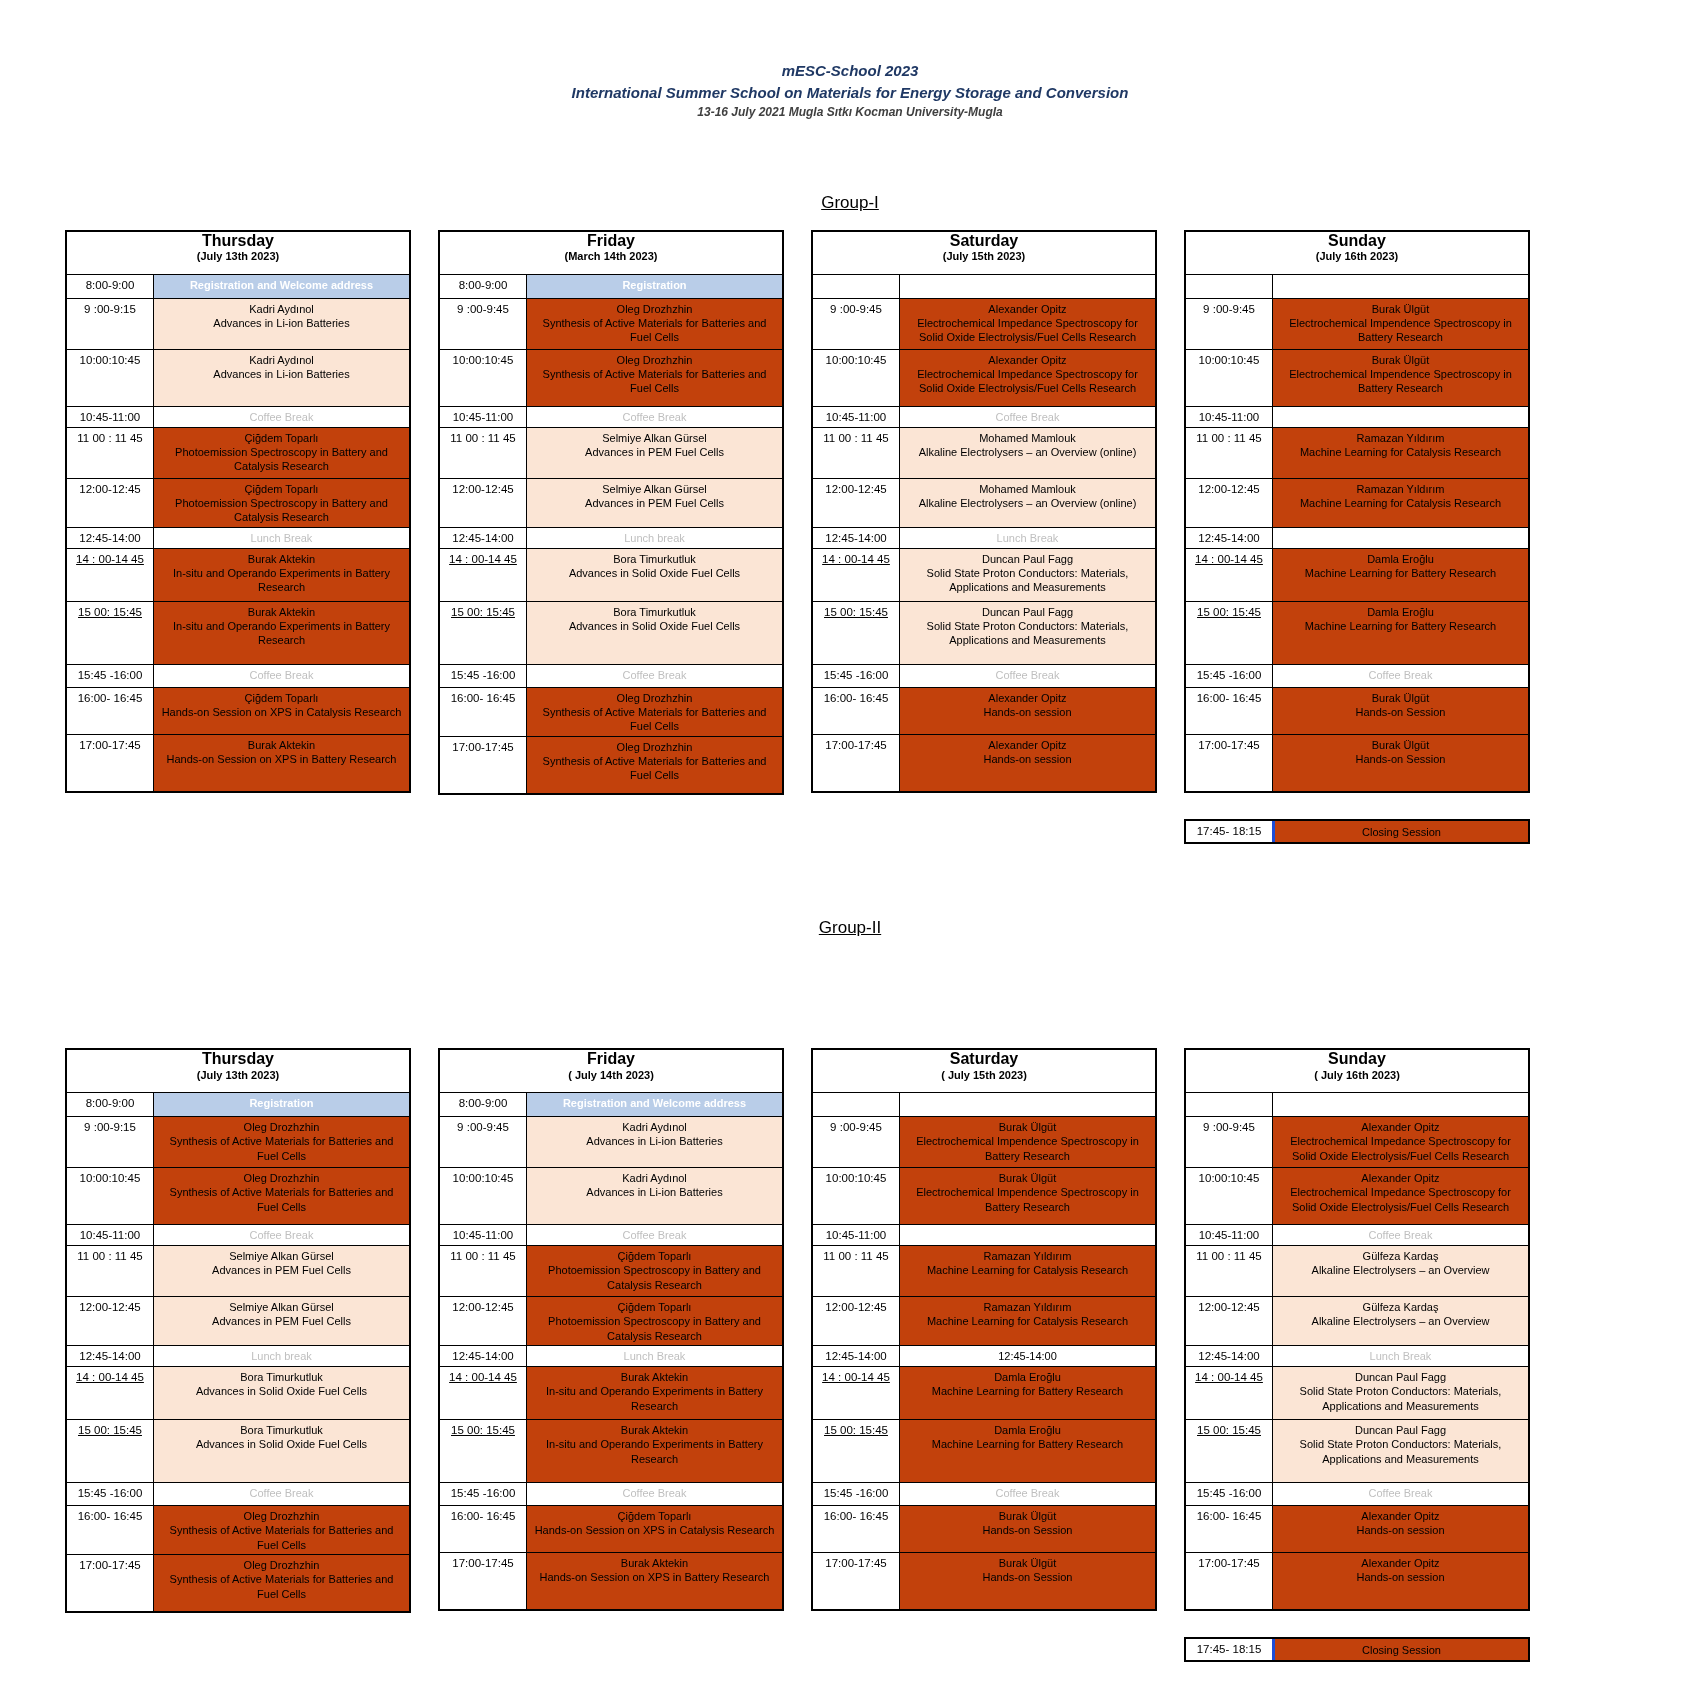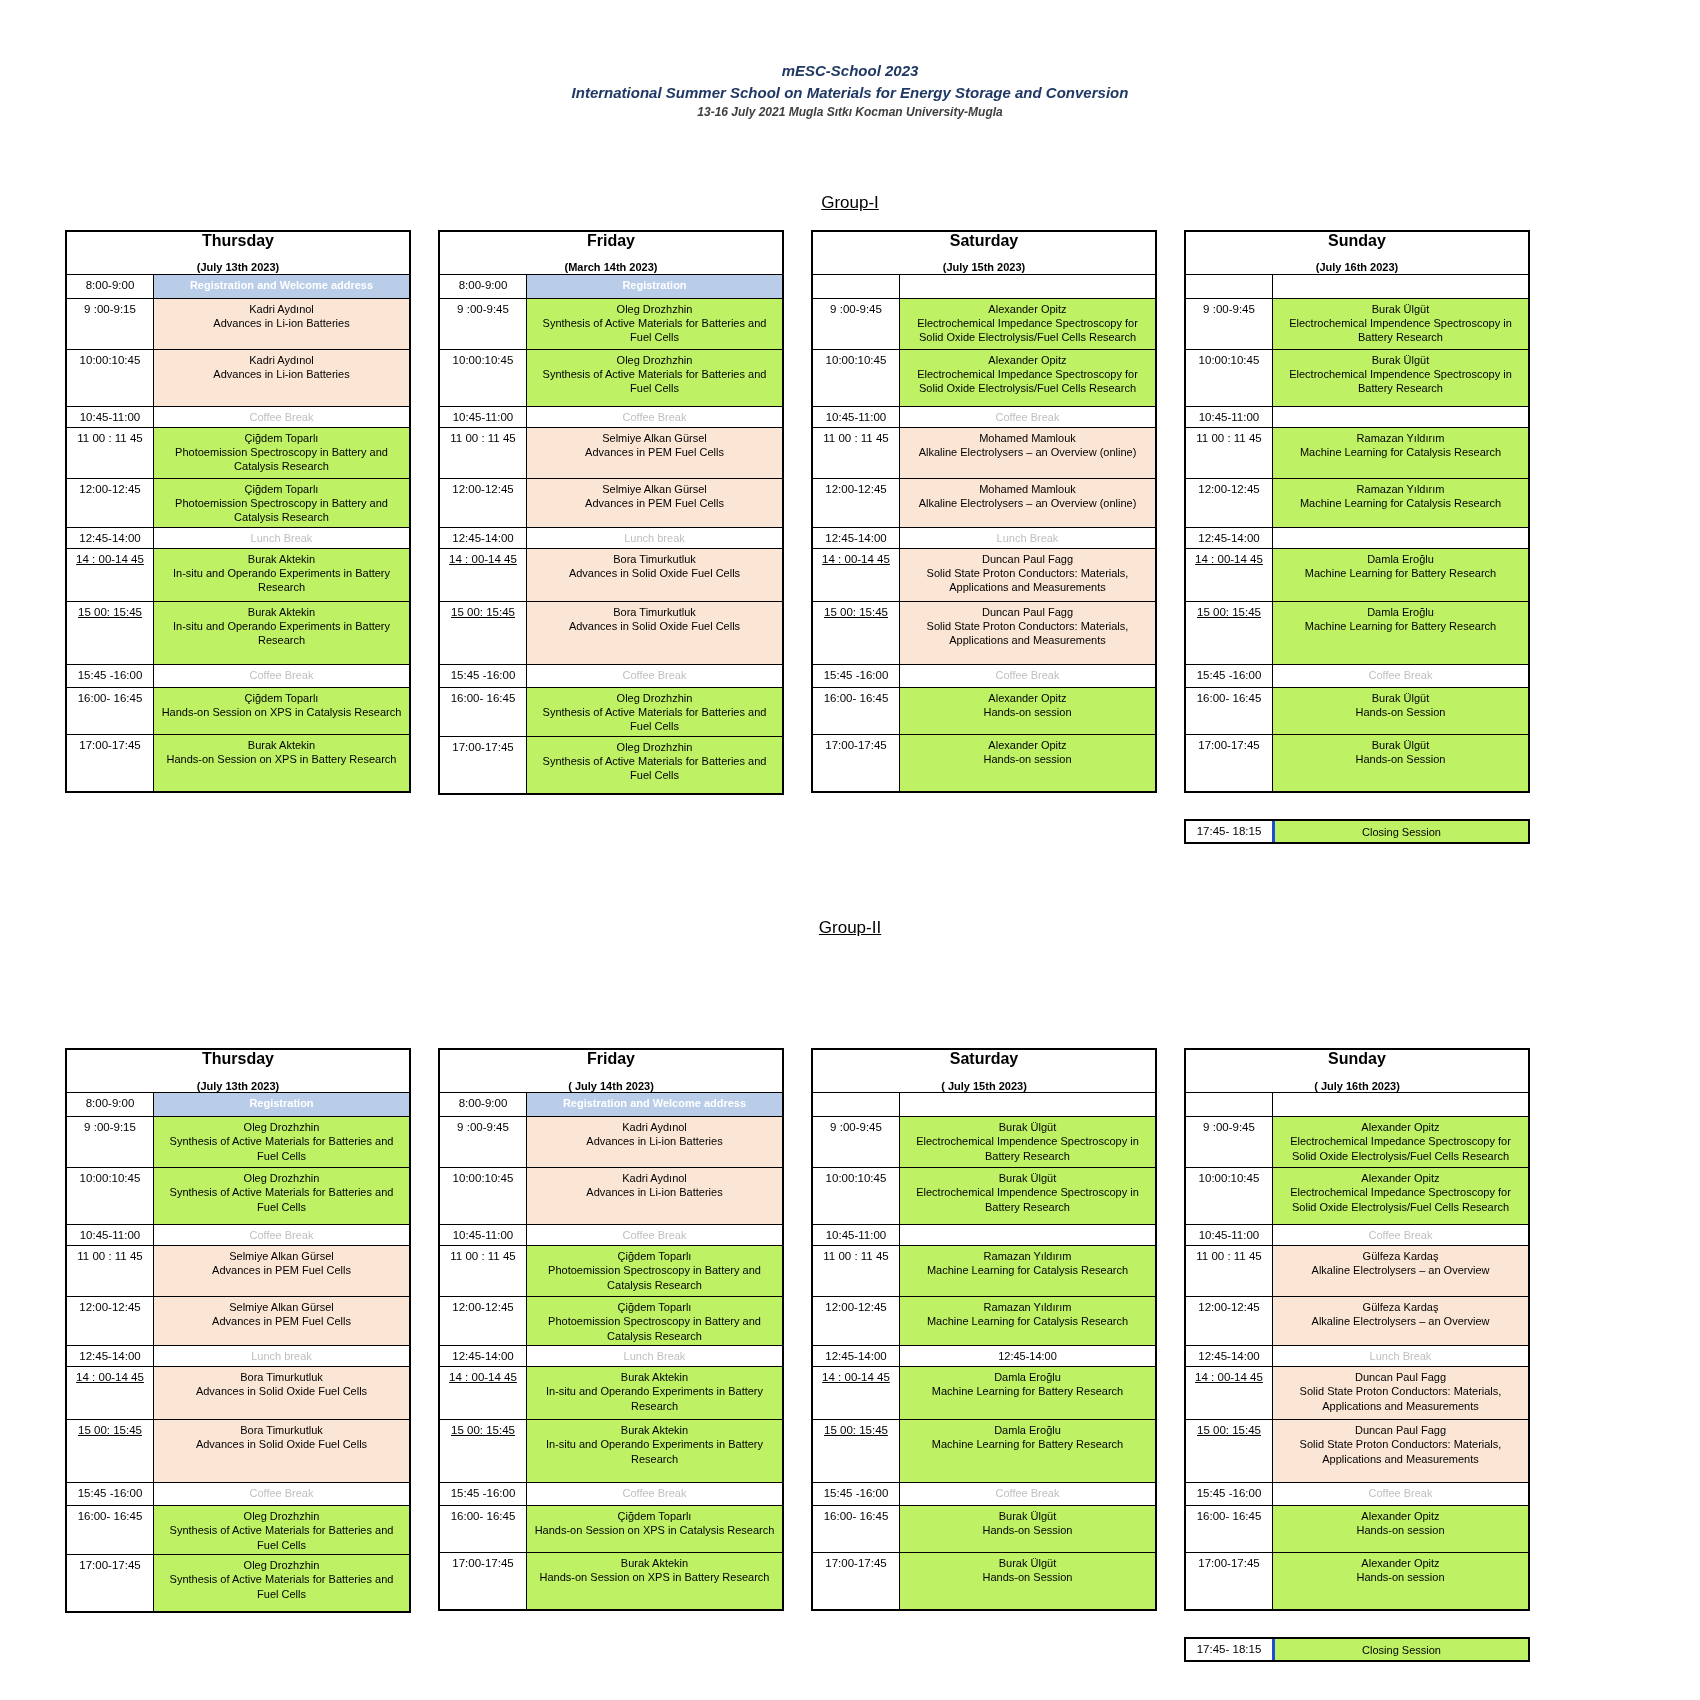--- a/index.html
+++ b/index.html
@@ -13,30 +13,30 @@
   .doc-dateline{font-size:12px;font-weight:bold;color:#404040;}
   .group-label{text-align:center;font-size:17px;color:#000;text-decoration:underline;}
   .gl1{margin-top:72px;}
   .gl2{margin-top:74px;}
   .tables-row{display:flex;gap:27px;padding-left:65px;align-items:flex-start;}
   .tr1{margin-top:17px;}
   .tr2{margin-top:110px;}
   .day-col{width:346px;flex:none;}
   .day-table{border:2px solid #000;background:#fff;}
   .day-header{border-bottom:1px solid #000;text-align:center;height:42px;
-    display:flex;flex-direction:column;justify-content:space-between;line-height:1.15;}
+    display:flex;flex-direction:column;justify-content:flex-start;line-height:1.15;}
   .day-name{font-size:16px;font-weight:bold;}
   .day-date{font-size:11px;font-weight:bold;}
   .slot-row{display:flex;align-items:stretch;border-bottom:1px solid #000;}
   .slot-row:last-child{border-bottom:none;}
   .time-cell{width:86px;flex:none;border-right:1px solid #000;background:#fff;
     font-size:11.5px;text-align:center;padding-top:4px;}
   .time-cell.u{text-decoration:underline;}
   .session-cell{flex:1;font-size:11px;text-align:center;padding:3px 4px 2px 4px;line-height:1.3;}
-  .session-cell.green{background:#bef264;}
+  .session-cell.green{background:#c2410c;}
   .session-cell.orange{background:#fbe5d5;}
   .session-cell.registration{background:#b9cde8;color:#fff;font-weight:bold;}
   .session-cell.break{color:#bfbfbf;}
   .speaker{display:block;}
   .topic{display:block;}
   .closing-table{margin-top:26px;border:2px solid #000;display:flex;}
   .closing-table .time-cell{border-right:3px solid #1d4ed8;padding-top:4px;padding-bottom:3px;}
   .closing-table .session-cell{padding-top:4px;padding-bottom:3px;}
 </style>
 </head>

